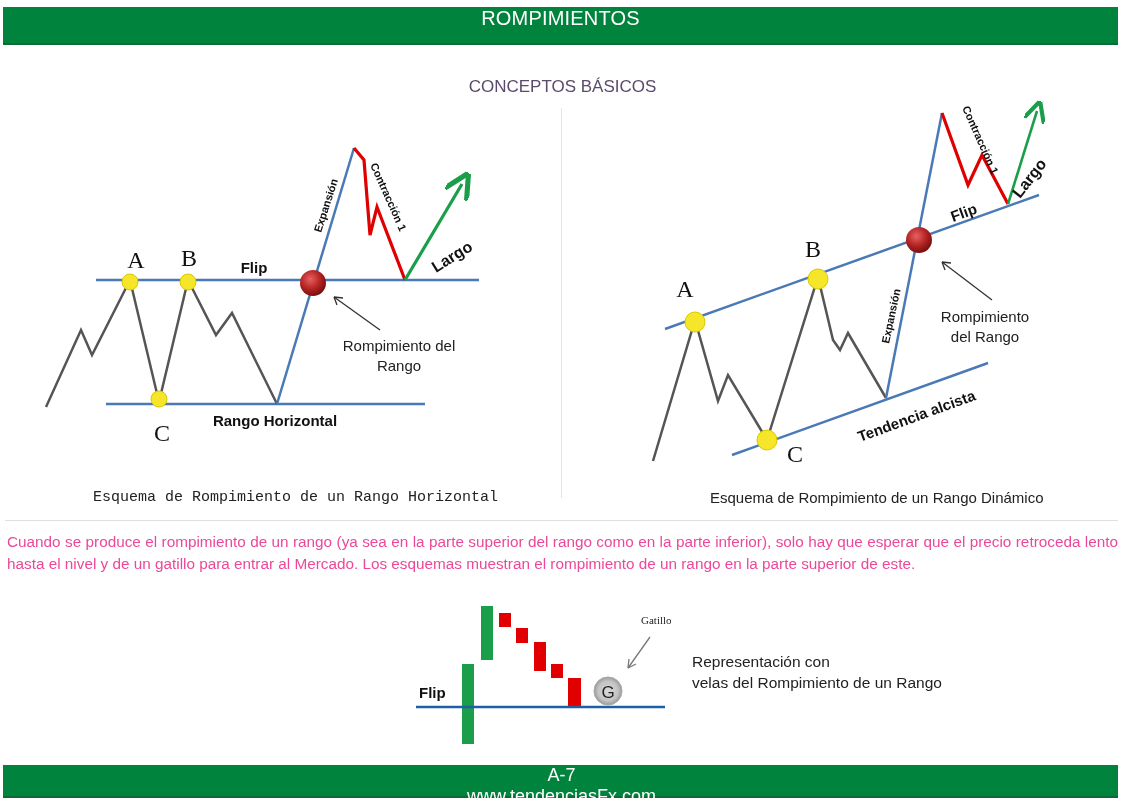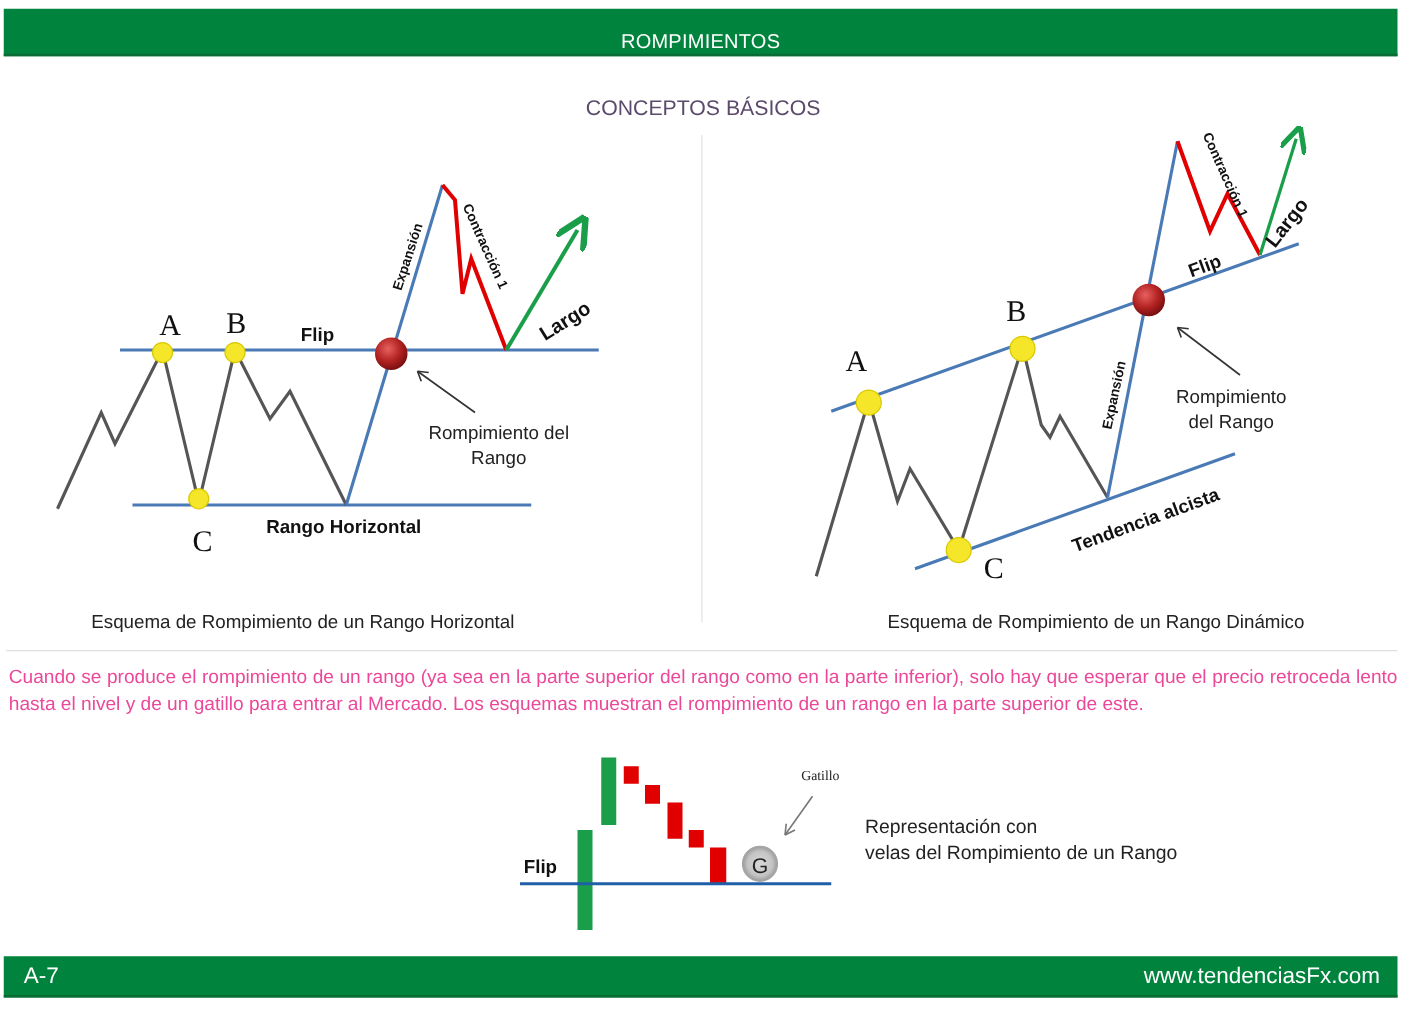--- a/index.html
+++ b/index.html
@@ -1,23 +1,23 @@
 <!DOCTYPE html>
 <html><head>
 <meta charset="utf-8">
 <style>
   * { box-sizing: border-box; margin: 0; padding: 0; }
   body { width: 1125px; height: 807px; background: #ffffff; position: relative; overflow: hidden;
          font-family: "Liberation Sans", sans-serif; }
   .bar { position: absolute; left: 3px; width: 1115px; background: #00843d; color: #ffffff;
          border-bottom: 2px solid #0a6b34; }
-  .top-bar { top: 7px; height: 38px; display: flex; align-items: flex-end; justify-content: center;
-             font-size: 16px; letter-spacing: 0.2px; }
+  .top-bar { top: 7px; height: 38px; display: flex; align-items: flex-start; justify-content: center;
+             font-size: 20px; letter-spacing: 0.2px; }
   .bottom-bar { top: 765px; height: 33px; display: flex; align-items: center; justify-content: space-between;
-                padding: 0 14px 0 16px; font-size: 18px; }
+                padding: 0 14px 0 16px; font-size: 18px; flex-direction: column; }
   .subtitle { position: absolute; top: 61px; left: 0; width: 1125px; text-align: center;
               color: #5b4a6b; font-size: 17px; margin-top: 16px; }
   .divider-v { position: absolute; left: 561px; top: 108px; width: 1px; height: 390px; background: #e4e4e4; }
   .divider-h { position: absolute; left: 5px; top: 520px; width: 1113px; height: 1px; background: #e0e0e0; }
   svg.diagram { position: absolute; left: 0; top: 0; }
   .caption { position: absolute; top: 489px; font-size: 15px; color: #222; }
   .para { position: absolute; left: 7px; top: 531px; width: 1111px; font-size: 15.3px; line-height: 22px;
           color: #ec4899; text-align: justify; }
   .candle-label { position: absolute; left: 692px; top: 651px; font-size: 15.5px; line-height: 21px; color: #222; }
 </style>
@@ -109,21 +109,21 @@
     <line x1="416" y1="707" x2="665" y2="707" stroke="#1f5fa8" stroke-width="2.5"></line>
     <circle cx="608" cy="691" r="14" fill="url(#gball)" stroke="#a8a8a8"></circle>
     <text x="608" y="698" font-size="17" text-anchor="middle" fill="#222">G</text>
     <text x="419" y="698" font-size="15" font-weight="bold" fill="#111">Flip</text>
     <text x="641" y="624" font-family="Liberation Serif, serif" font-size="11" fill="#222">Gatillo</text>
     <line x1="650" y1="637" x2="628" y2="668" stroke="#777" stroke-width="1.3"></line>
     <path d="M628,668 l1,-9 M628,668 l8,-4" stroke="#777" stroke-width="1.3" fill="none"></path>
   </g>
 </svg>
 
-<div class="caption" style="left:73px;">Esquema de Rompimiento de un Rango Horizontal</div>
+<div class="caption" style="left:93px;font-family:Liberation Mono, monospace;">Esquema de Rompimiento de un Rango Horizontal</div>
 <div class="caption" style="left:710px;">Esquema de Rompimiento de un Rango Dinámico</div>
 
 <div class="divider-h"></div>
 
 <div class="para">Cuando se produce el rompimiento de un rango (ya sea en la parte superior del rango como en la parte inferior), solo hay que esperar que el precio retroceda lento hasta el nivel y de un gatillo para entrar al Mercado. Los esquemas muestran el rompimiento de un rango en la parte superior de este.</div>
 
 <div class="candle-label">
   <div>Representación con</div>
   <div>velas del Rompimiento de un Rango</div>
 </div>

